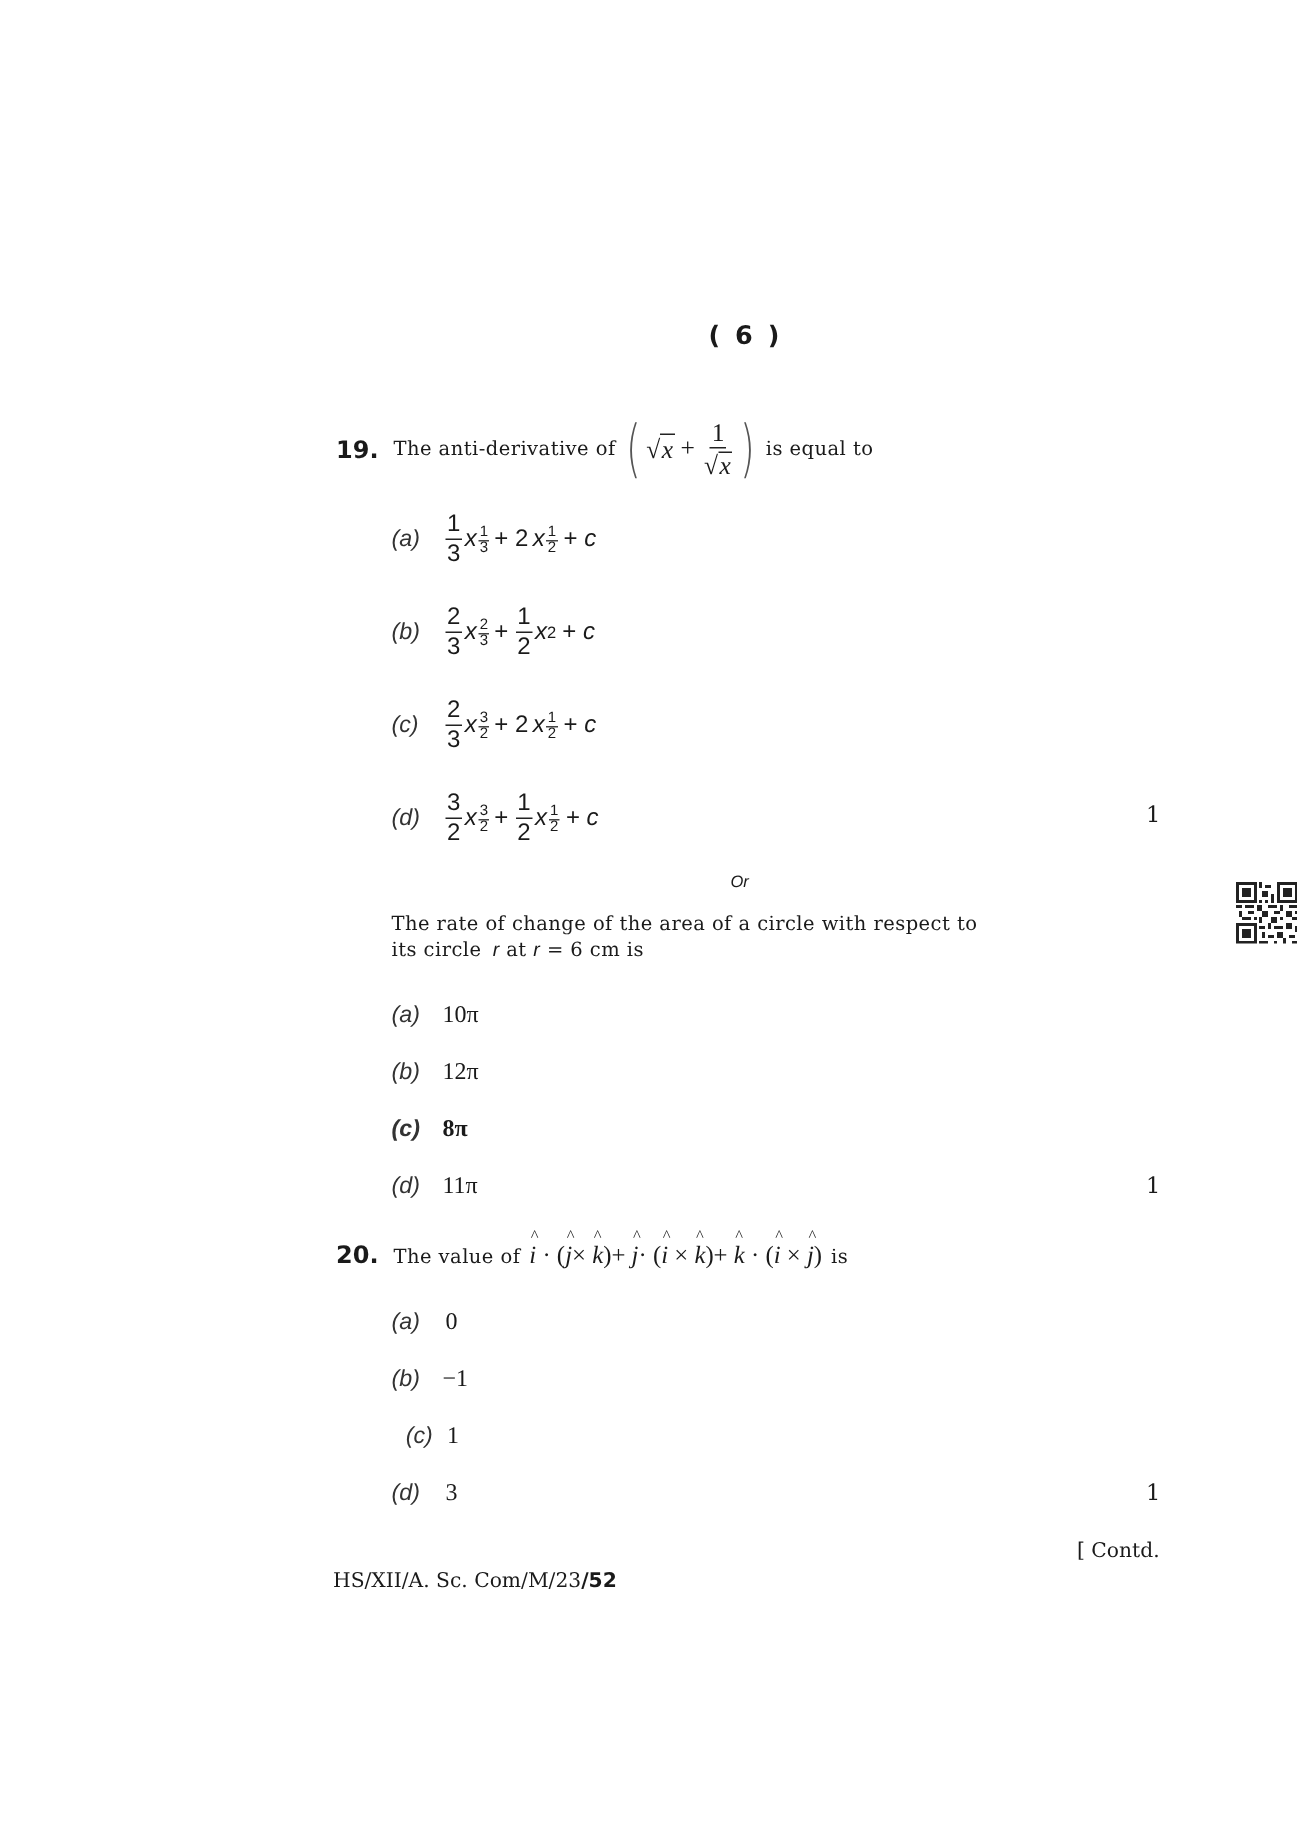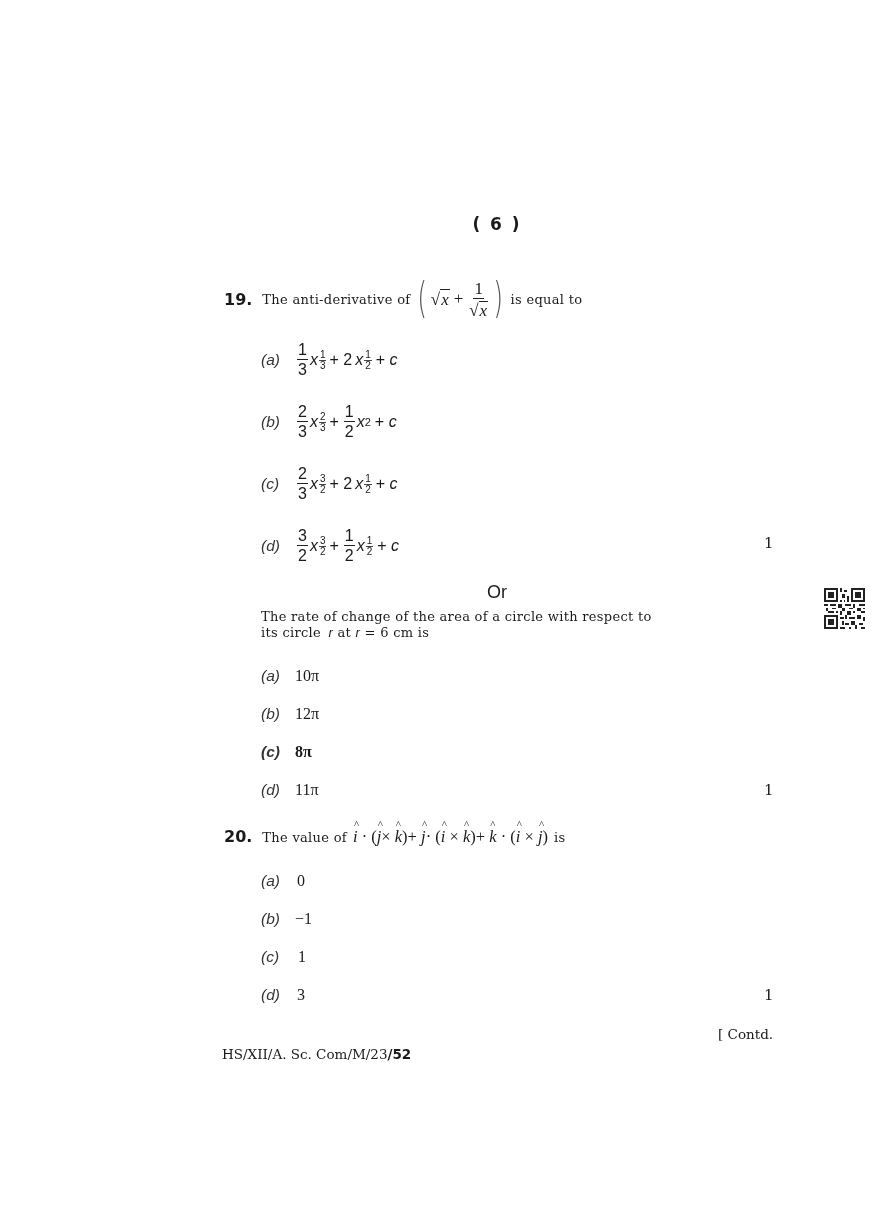--- a/index.html
+++ b/index.html
@@ -144,21 +144,21 @@
     <span class="mi">x</span>
       <span class="sup-frac">
         <span class="n">1</span>
         <span>2</span>
       </span>
     <span style="margin-left:4px;">+ <span class="mi">c</span></span>
   </span>
 </div>
 <div class="abs marks" style="top:534px;">1</div>
 
-<div class="abs sans" style="left:487px; top:582px; font-size:18px;">Or</div>
+<div class="abs sans" style="left:487px; top:582px; font-style:italic; font-size:11px;">Or</div>
 
 <div class="abs stem" style="left:261px; top:609px; width:490px;">
   <div>The rate of change of the area of a circle with respect to</div>
   <div style="margin-top:1px;">
     <span>its circle</span>
     <span class="sans mi" style="margin-left:3px;">r</span>
     <span>at</span>
     <span class="sans mi">r</span>
     <span>= 6 cm is</span>
   </div>
@@ -186,21 +186,21 @@
   </span>
   <span class="stem" style="margin-left:6px;">is</span>
 </div>
 
 <div class="abs" style="left:261px; top:871px;">
   <span class="opt-label" style="display:inline-block; width:36px;">(a)</span><span class="math" style="font-size:16px;">0</span>
 </div>
 <div class="abs" style="left:261px; top:909px;">
   <span class="opt-label" style="display:inline-block; width:34px;">(b)</span><span class="math" style="font-size:16px;">−1</span>
 </div>
-<div class="abs" style="left:261px; top:947px;">
+<div class="abs" style="left:261px; top:947px;text-align:center;">
   <span class="opt-label" style="display:inline-block; width:37px;">(c)</span><span class="math" style="font-size:16px;">1</span>
 </div>
 <div class="abs" style="left:261px; top:985px;">
   <span class="opt-label" style="display:inline-block; width:36px;">(d)</span><span class="math" style="font-size:16px;">3</span>
 </div>
 <div class="abs marks" style="top:986px;">1</div>
 
 <div class="abs footer" style="left:222px;margin-top:20px;">
   <span>HS/XII/A. Sc. Com/M/23</span><span style="font-family:'DejaVu Sans',sans-serif; font-weight:bold;">/52</span>
 </div>

